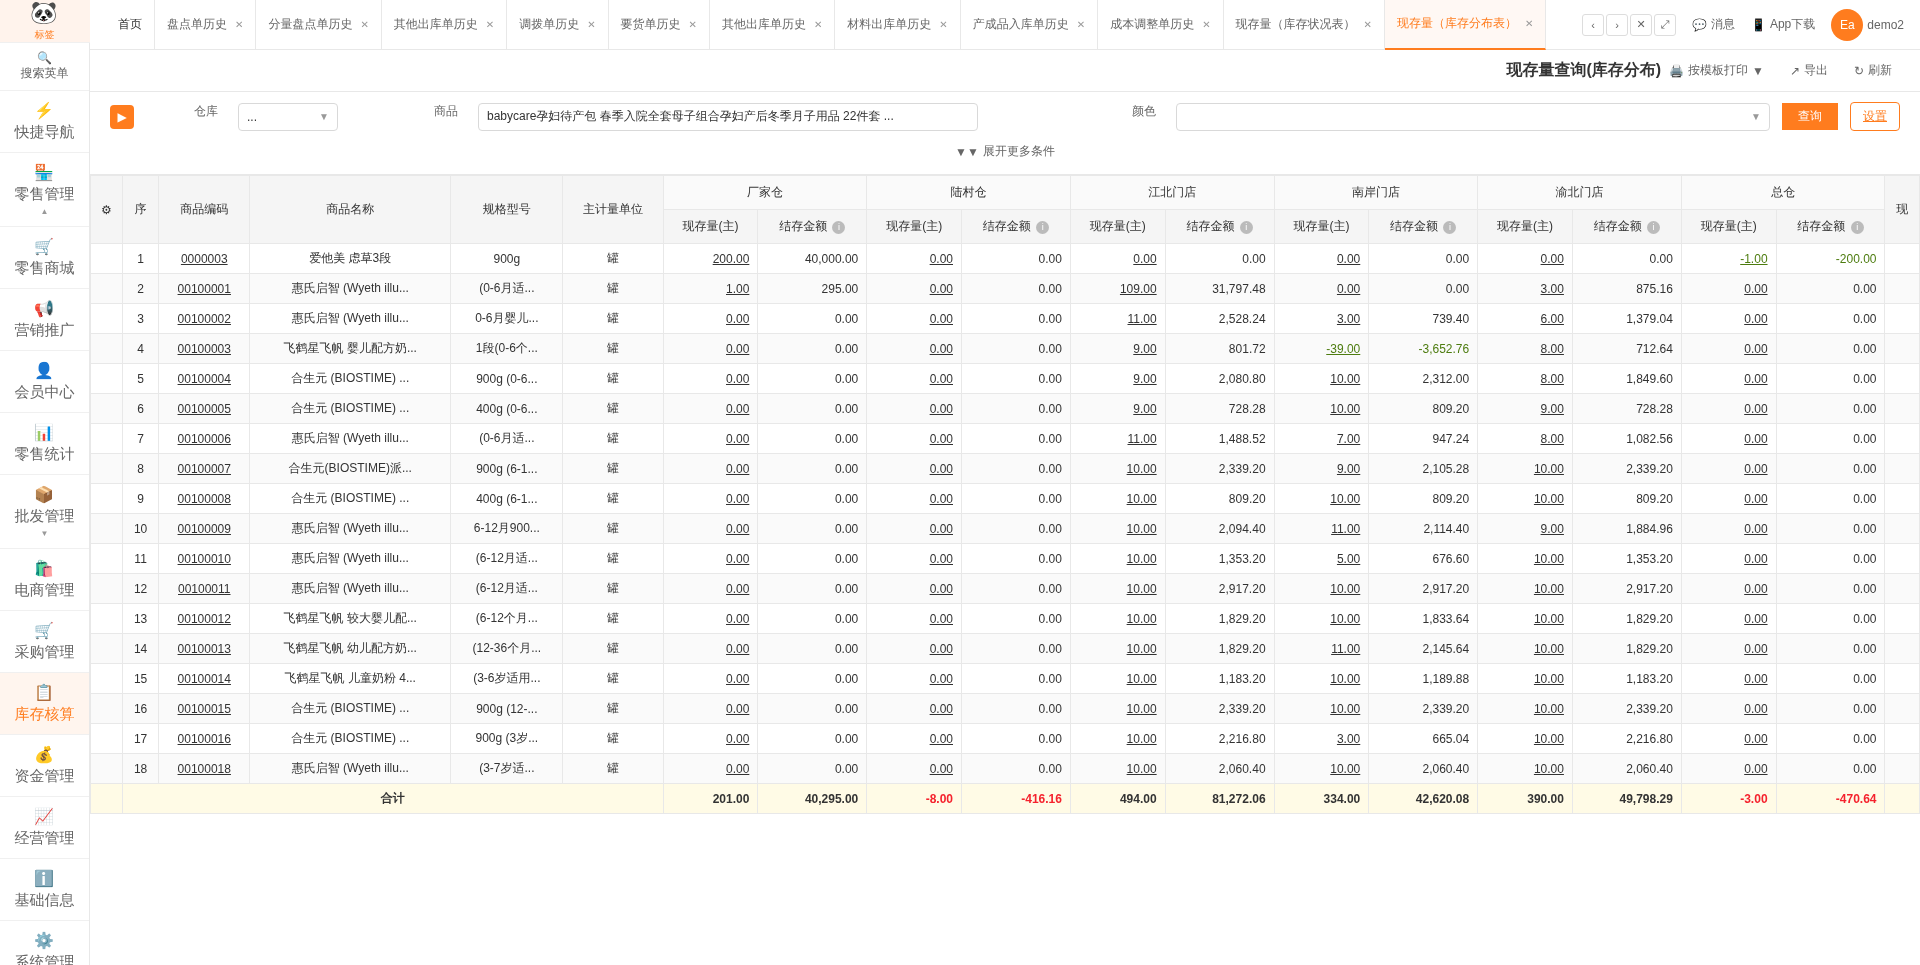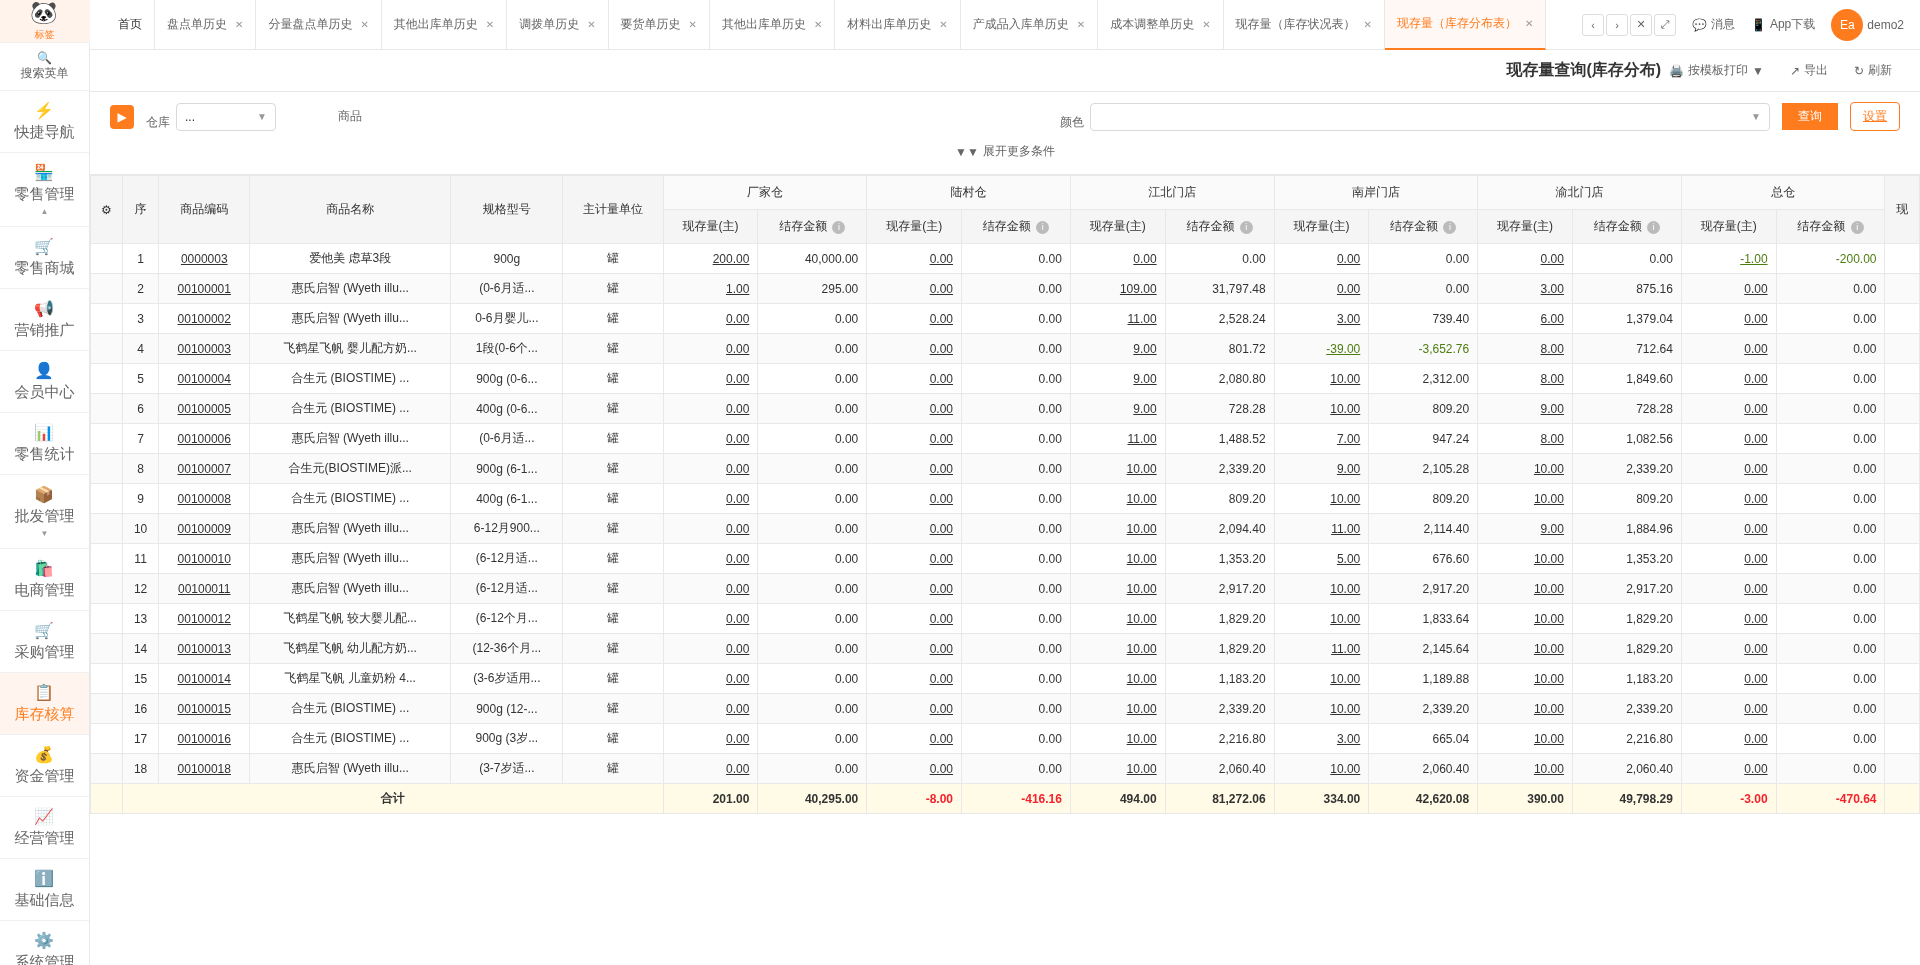--- a/index.html
+++ b/index.html
@@ -78,21 +78,21 @@
     .filter-area {
       background: #fff; padding: 10px 20px; border-bottom: 1px solid #e8e8e8;
     }
     .filter-row { display: flex; align-items: center; gap: 12px; }
     .filter-toggle {
       width: 24px; height: 24px; background: #ff7c1e; border-radius: 4px;
       display: flex; align-items: center; justify-content: center;
       color: #fff; cursor: pointer; font-size: 12px; flex-shrink: 0;
     }
     .filter-field {
-      display: flex; align-items: flex-end; gap: 6px; min-width: 180px;
+      display: flex; align-items: flex-start; gap: 20px; min-width: 180px; margin-left: 48px;
     }
     .filter-label { color: #666; white-space: nowrap; }
     .filter-input {
       border: 1px solid #d9d9d9; border-radius: 4px; padding: 4px 8px;
       height: 28px; color: #333; background: #fff; cursor: pointer;
       display: flex; align-items: center; justify-content: space-between;
       min-width: 100px;
     }
     .filter-input-wide { min-width: 400px; }
     .expand-btn {
@@ -328,20 +328,23 @@
       <div class="filter-field">
         <span class="filter-label">仓库</span>
         <div class="filter-input">
           <span>...</span>
           <span style="color:#999;font-size:10px;">▼</span>
         </div>
       </div>
 
       <div class="filter-field" style="flex:1;">
         <span class="filter-label">商品</span>
+        <div class="filter-input filter-input-wide" style="flex:1;max-width:500px;">
+          <span style="overflow:hidden;text-overflow:ellipsis;white-space:nowrap;max-width:450px;">babycare孕妇待产包 春季入院全套母子组合孕妇产后冬季月子用品 22件套 ...</span>
+        </div>
       </div>
 
       <div class="filter-field" style="flex:1;">
         <span class="filter-label">颜色</span>
         <div class="filter-input" style="flex:1;min-width:200px;">
           <span></span>
           <span style="color:#999;font-size:10px;">▼</span>
         </div>
       </div>
 

